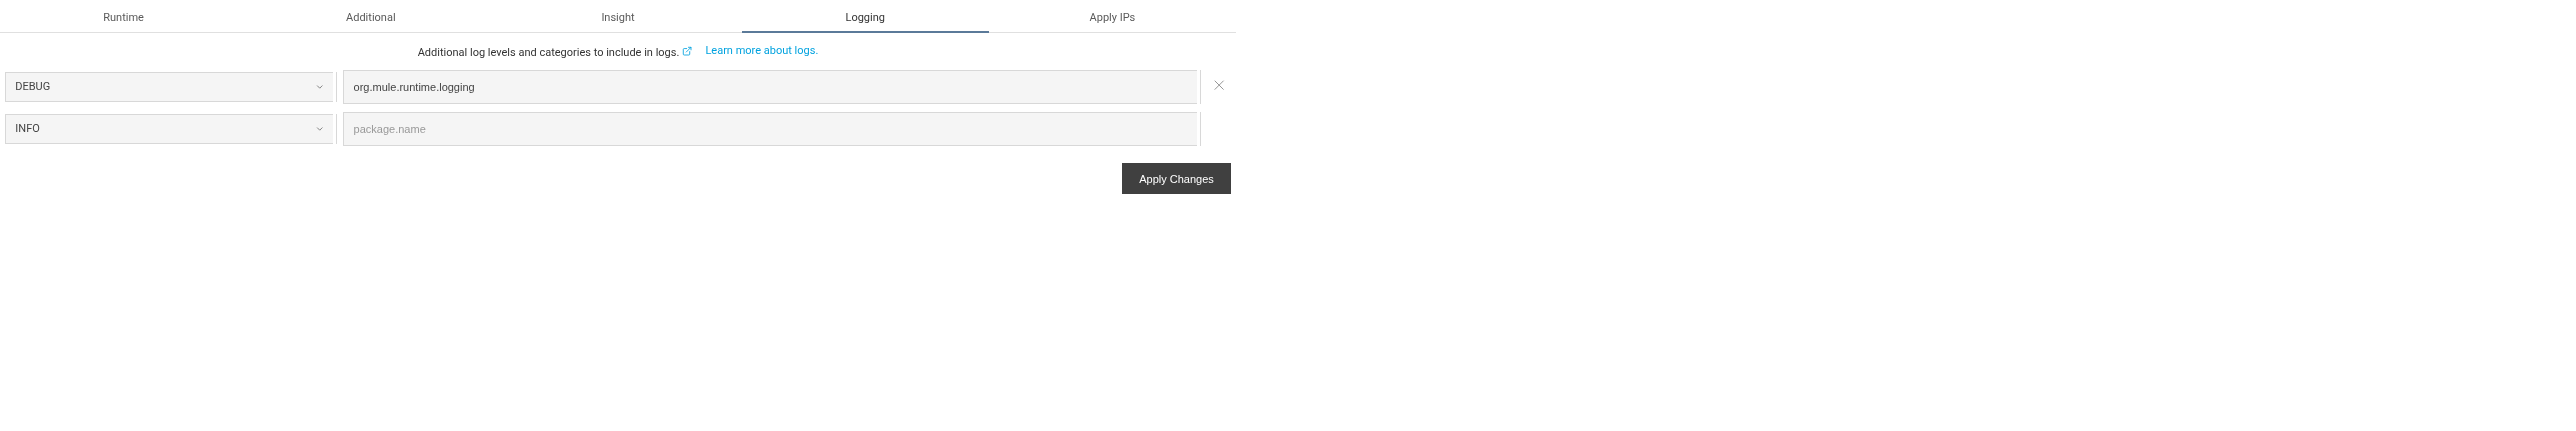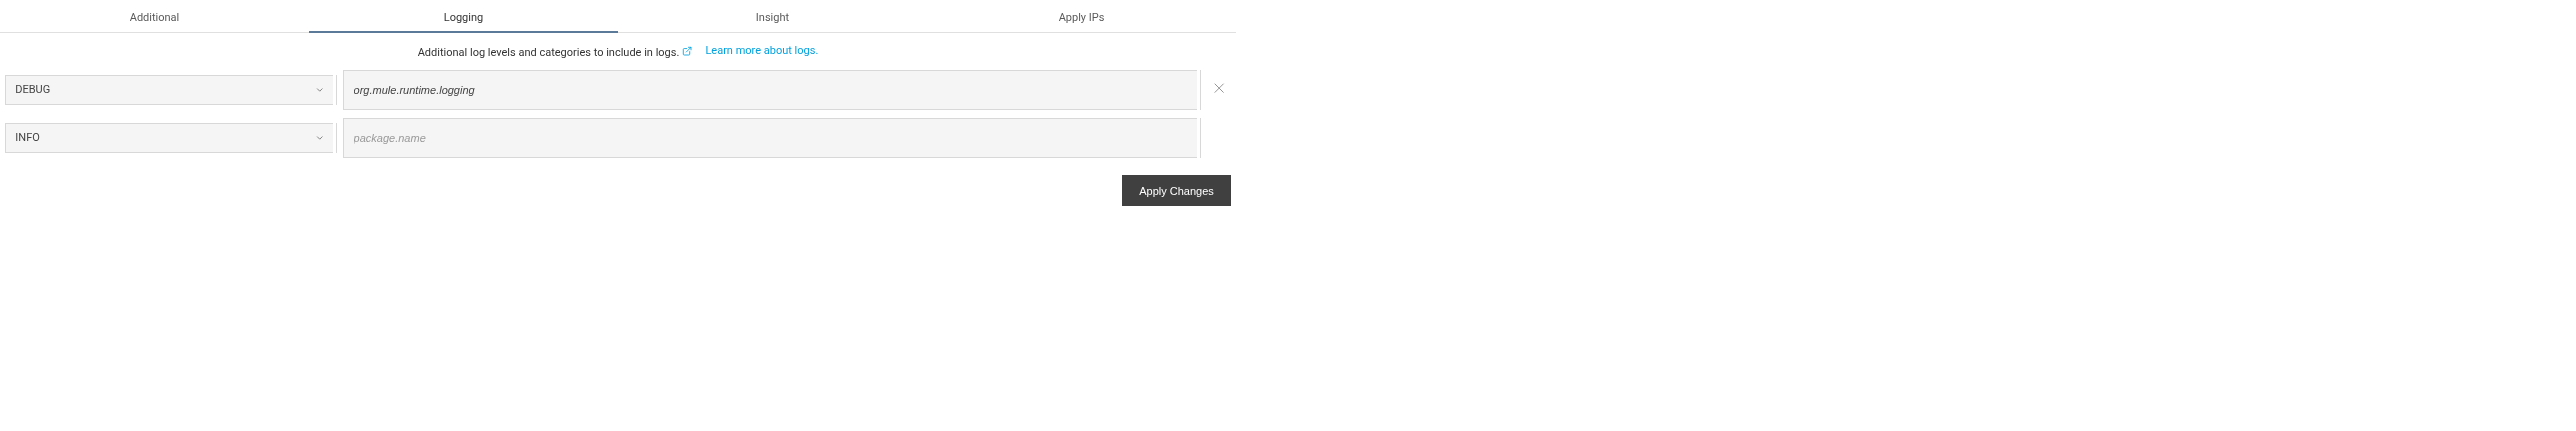--- a/index.html
+++ b/index.html
@@ -105,29 +105,28 @@
       border-right: 0.8px solid #d8d8d8;
       padding-right: 3.2px;
     }
     .category-input-wrapper {
       flex: 1;
       border-right: 0.8px solid #d8d8d8;
       padding-right: 3.2px;
     }
     .category-input {
       width: 100%;
-      height: 40px;
+      height: 34px;
       border: 0.8px solid #d8d8d8;
       border-right: none;
       background: #f5f5f5;
       padding: 0 9.5px;
       font-size: 11px;
       color: #444;
       outline: none;
-      font-style: italic;
     }
     .category-input::placeholder {
       color: #999;
     }
     .remove-btn {
       width: 24px;
       height: 24px;
       display: flex;
       align-items: center;
       justify-content: center;
@@ -155,23 +154,24 @@
       border: none;
       padding: 9.5px 17.4px;
       font-size: 11px;
       cursor: pointer;
     }
   </style>
 </head>
 <body>
 
 <div class="tabs" id="tabs-bar">
+    <div class="tab">Runtime</div>
     <div class="tab">Additional</div>
+    <div class="tab">Insight</div>
     <div class="tab active">Logging</div>
-    <div class="tab">Insight</div>
     <div class="tab">Apply IPs</div>
   </div>
 
 <div class="content">
   <div class="description">
     <span>Additional log levels and categories to include in logs.</span>
     <a class="learn-link">
       <span class="ext-icon">
         <svg viewBox="0 0 24 24" fill="none" stroke="#00a2df" stroke-width="2" stroke-linecap="round" stroke-linejoin="round">
           <path d="M18 13v6a2 2 0 0 1-2 2H5a2 2 0 0 1-2-2V8a2 2 0 0 1 2-2h6"></path>

